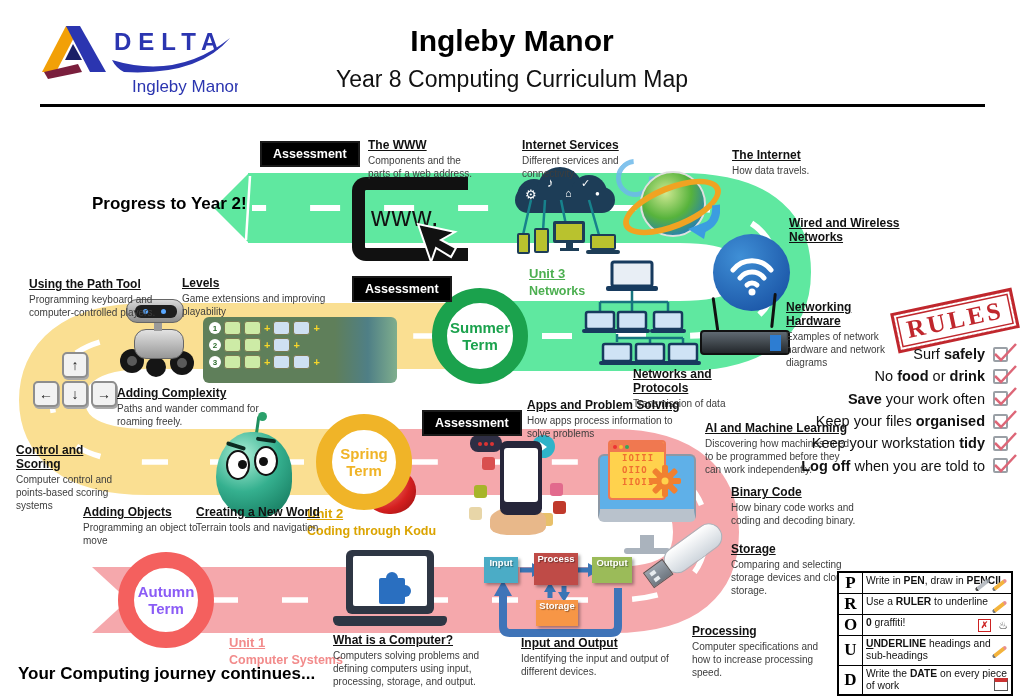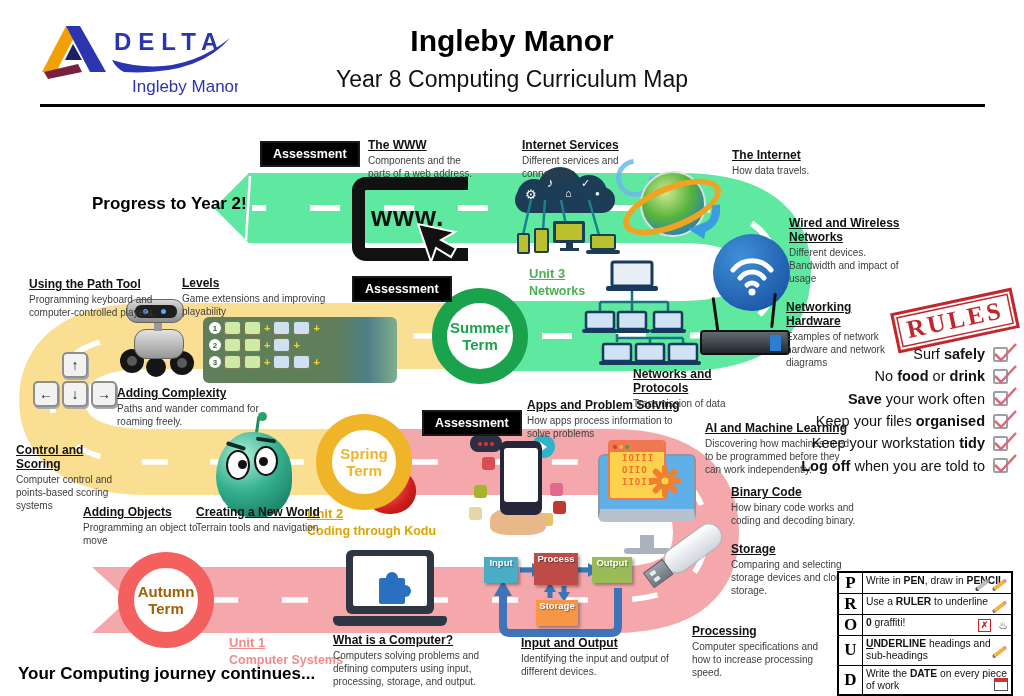--- a/index.html
+++ b/index.html
@@ -14,21 +14,21 @@
                    font-size:23px; color:#111; }
   .divider { position:absolute; left:40px; top:104px; width:945px; height:3px; background:#000; }
 
   
   .roads { position:absolute; left:0; top:0; z-index:1; }
 
   
   .term { position:absolute; z-index:4; width:96px; height:96px; border-radius:50%; background:#fff;
           display:flex; flex-direction:column; align-items:center; justify-content:center;
           text-align:center; font-weight:bold; font-size:15px; line-height:1.15; }
-  .term-autumn { left:118px; top:552px; border:16px solid #f4605e; color:#a16207; }
+  .term-autumn { left:118px; top:552px; border:16px solid #f4605e; color:#8b5cf6; }
   .term-spring { left:316px; top:414px; border:16px solid #f0b428; color:#f0b428; }
   .term-summer { left:432px; top:288px; border:15px solid #1ba24d; color:#1ba24d; }
 
   
   .assess { position:absolute; z-index:5; background:#000; color:#fff; font-weight:bold;
             font-size:12.5px; padding:4px 11px; border:2px solid #1a1a1a; }
 
   
   .topic { position:absolute; z-index:5; }
   .topic h4 { font-size:12px; font-weight:bold; text-decoration:underline; color:#111; line-height:1.15; }
@@ -40,21 +40,21 @@
   .big-label { position:absolute; z-index:5; font-weight:bold; font-size:17px; color:#000; }
 
   
   .icon { position:absolute; z-index:3; }
 
   
   .www-box { left:352px; top:177px; width:114px; height:84px; border:13px solid #111;
              border-right:none; border-radius:14px 0 0 14px; }
   .www-box .stub-t, .www-box .stub-b { position:absolute; right:-2px; width:22px; height:13px; background:#111; }
   .www-box .stub-t { top:-13px; } .www-box .stub-b { bottom:-13px; }
-  .www-box .www-text { position:absolute; left:6px; top:12px; font-size:27px; font-weight:bold;
+  .www-box .www-text { position:absolute; left:6px; top:12px; font-size:27px; font-weight:normal;
                        letter-spacing:1px; color:#111; }
   .cursor-arrow { left:415px; top:222px; z-index:4; }
 
   
   .cloud-wrap { left:513px; top:163px; width:110px; height:100px; }
   .cloud-wrap .c1,.cloud-wrap .c2,.cloud-wrap .c3,.cloud-wrap .c4 { position:absolute; background:#1d3d57; border-radius:50%; }
   .cloud-wrap .c1 { left:4px; top:16px; width:34px; height:34px; }
   .cloud-wrap .c2 { left:24px; top:4px; width:46px; height:46px; }
   .cloud-wrap .c3 { left:58px; top:12px; width:36px; height:36px; }
   .cloud-wrap .c4 { left:2px; top:24px; width:100px; height:26px; border-radius:13px; }
@@ -283,21 +283,20 @@
   <div class="topic" style="left:522px; top:139px; width:122px;">
     <h4>Internet Services</h4>
     <p>Different services and connectivity.</p>
   </div>
   <div class="topic" style="left:732px; top:149px; width:100px;">
     <h4>The Internet</h4>
     <p>How data travels.</p>
   </div>
   <div class="topic" style="left:789px; top:217px; width:112px;">
     <h4>Wired and Wireless Networks</h4>
-    <p>Different devices. Bandwidth and impact of usage</p>
   </div>
   <div class="topic" style="left:786px; top:301px; width:122px;">
     <h4>Networking Hardware</h4>
     <p>Examples of network hardware and network diagrams</p>
   </div>
   <div class="topic" style="left:633px; top:368px; width:130px;">
     <h4>Networks and Protocols</h4>
     <p>Transmission of data</p>
   </div>
   <div class="topic" style="left:29px; top:278px; width:138px;">

